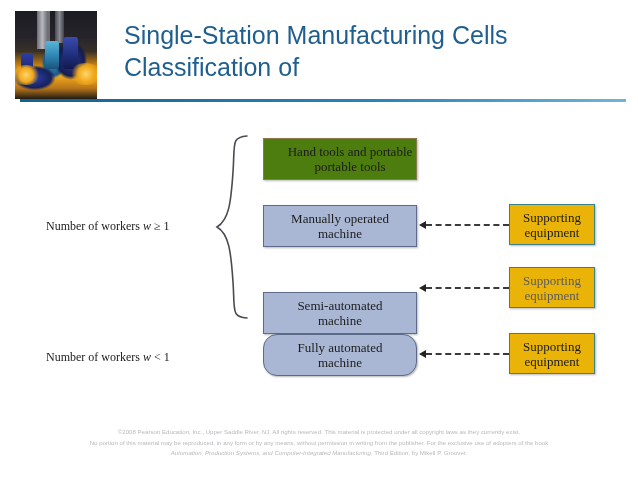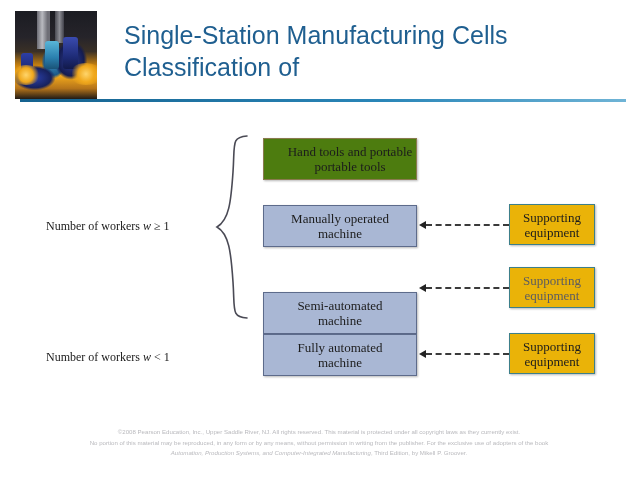--- a/index.html
+++ b/index.html
@@ -196,21 +196,21 @@
     </div>
   </div>
 
   <div class="box box-blue" style="left:263px;top:164px;width:154px;height:42px;margin-top:24px;">
     <div>
       <span>Semi-automated</span><br>
       <span>machine</span>
     </div>
   </div>
 
-  <div class="box box-blue" style="left:263px;top:230px;width:154px;height:42px;">
+  <div class="box box-blue" style="left:263px;top:230px;width:154px;height:42px;border-radius:14px;">
     <div>
       <span>Fully automated</span><br>
       <span>machine</span>
     </div>
   </div>
 
   <div class="conn" style="left:426px;top:120px;width:83px;"></div>
   <div class="arrowhead" style="left:419px;top:117px;"></div>
 
   <div class="conn" style="left:426px;top:183px;width:83px;"></div>

